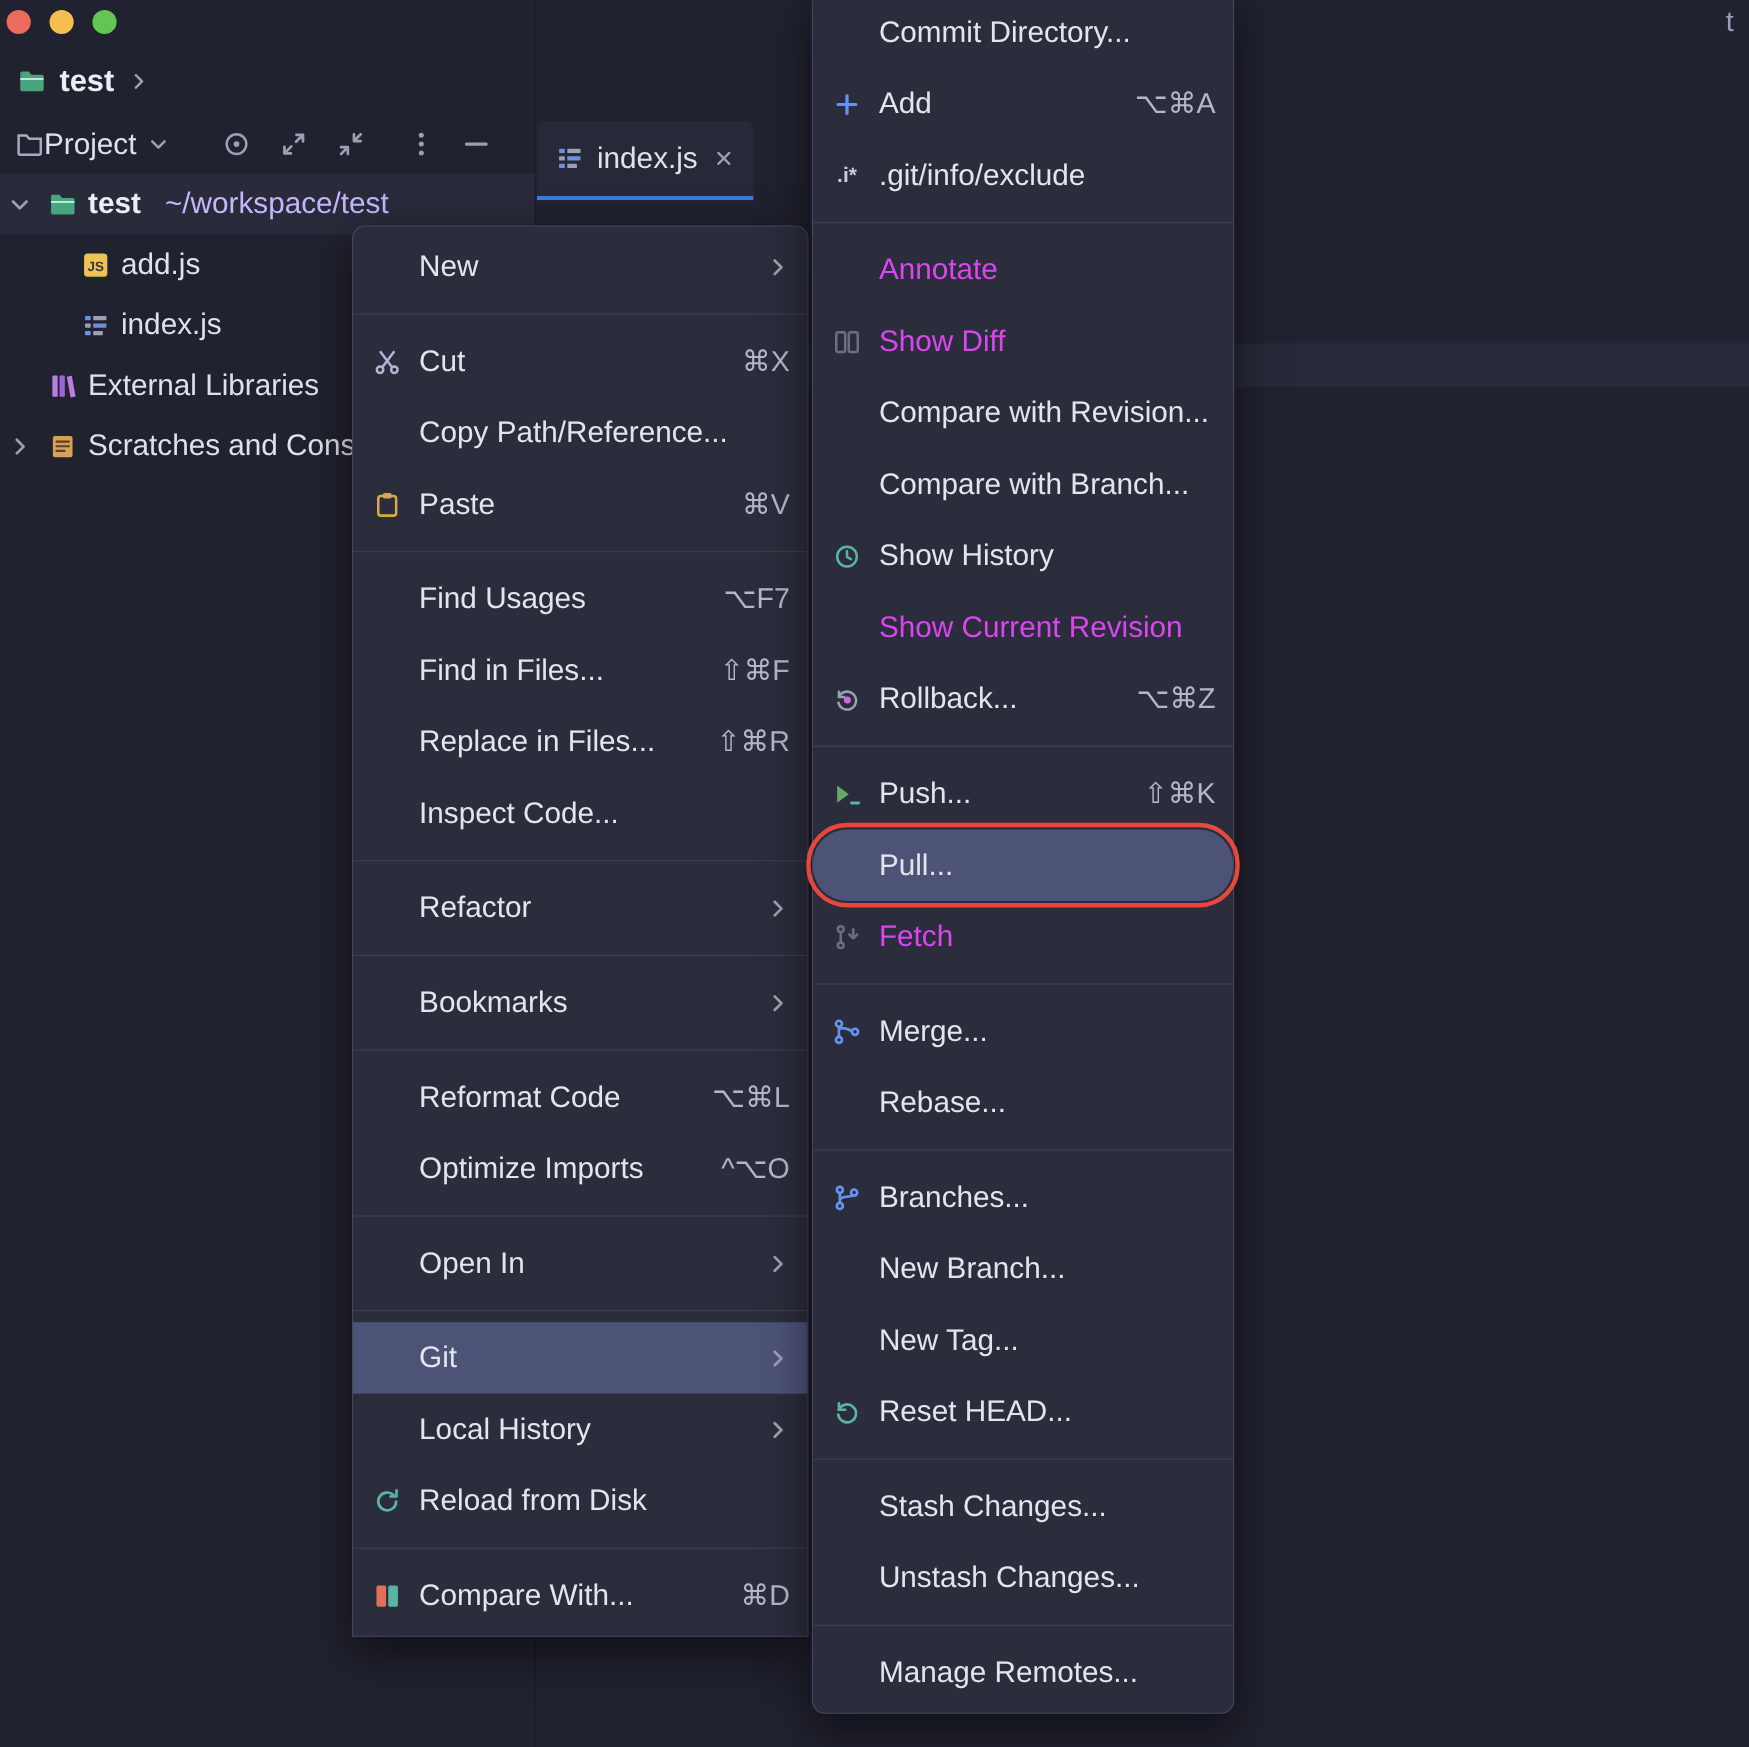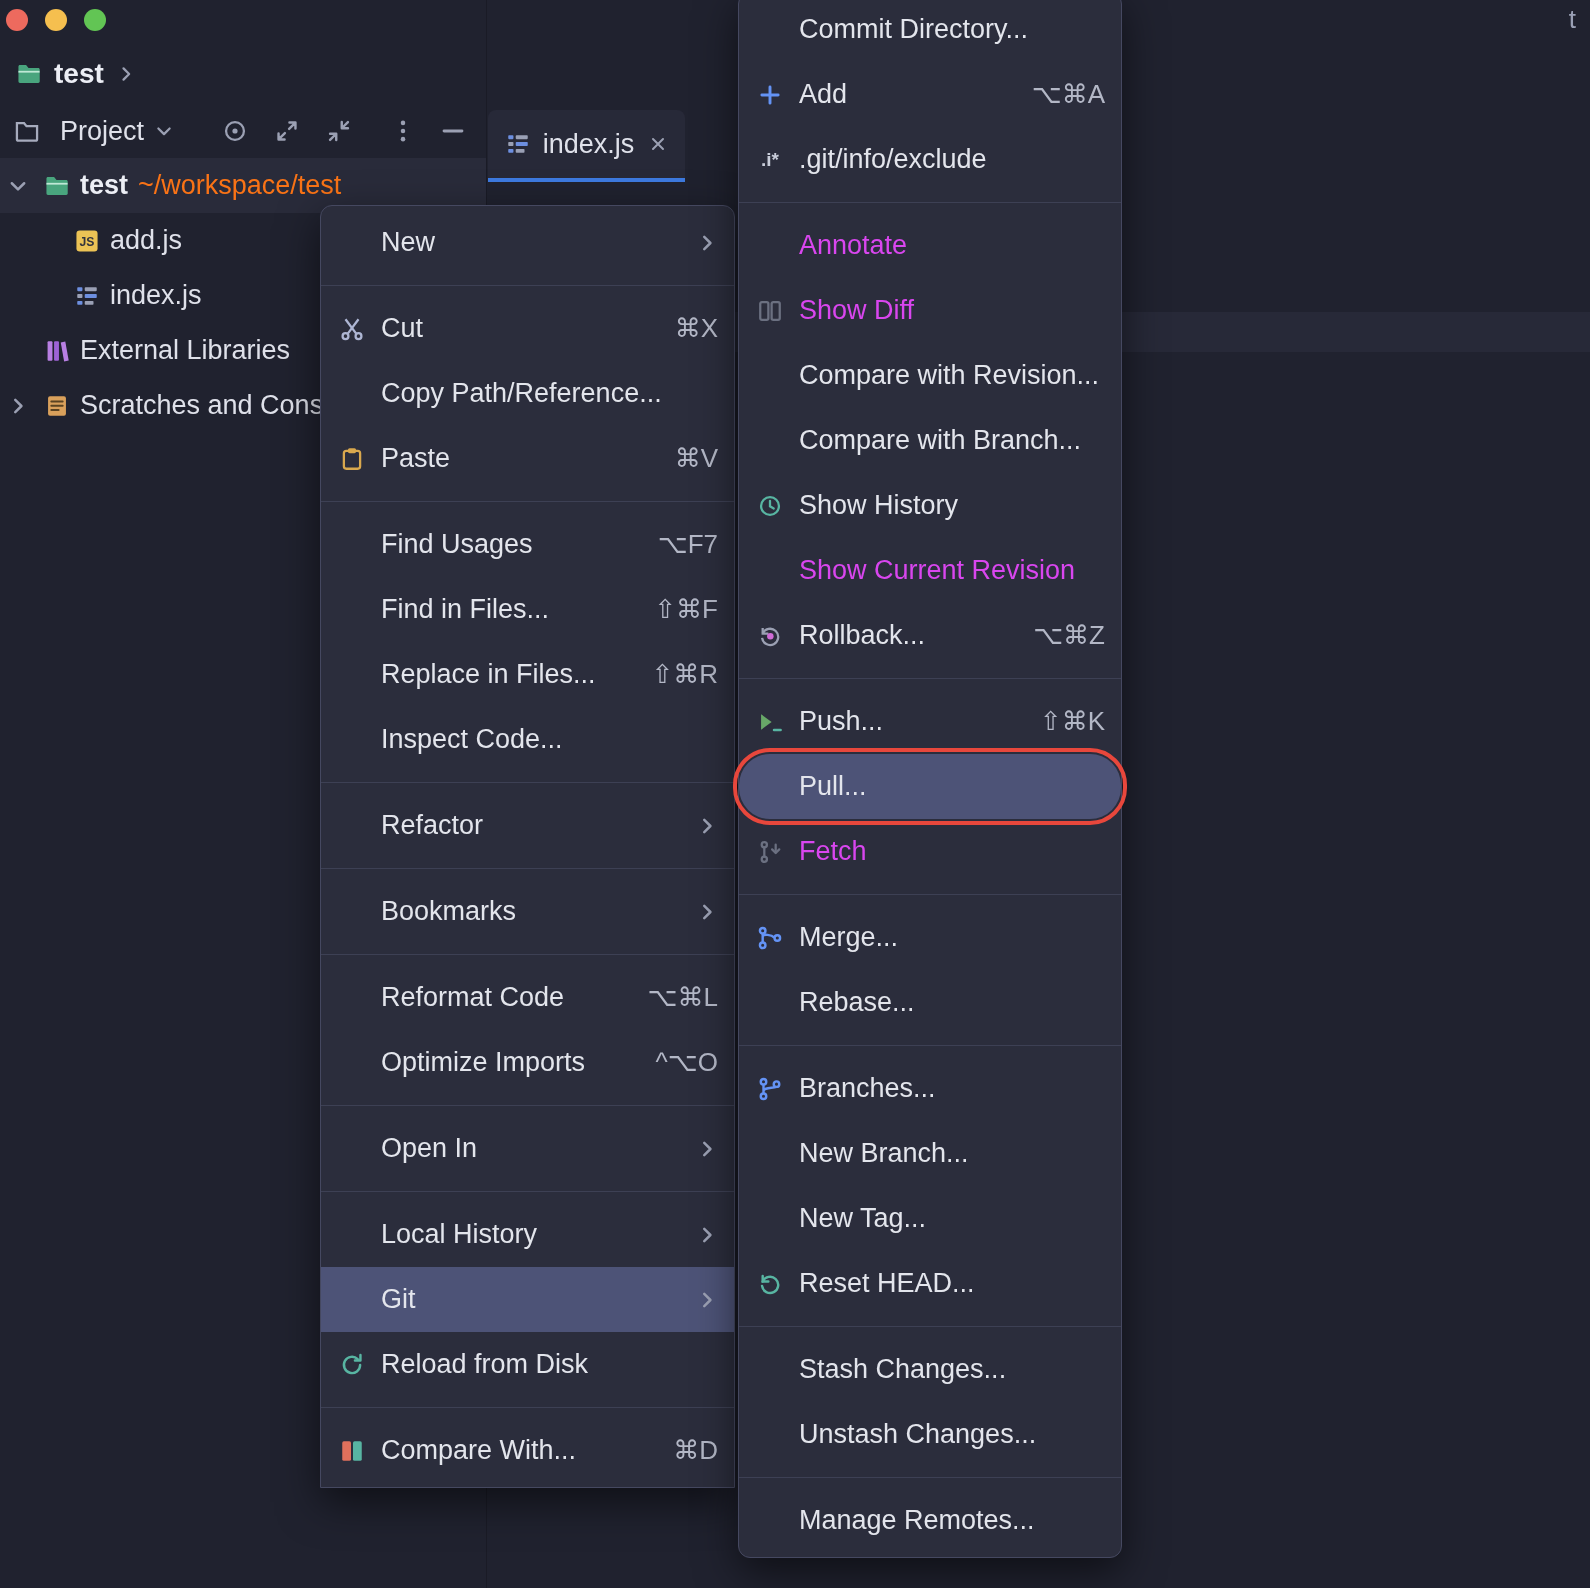--- a/index.html
+++ b/index.html
@@ -13,21 +13,21 @@
   
   .traffic { position:absolute; top:9px; left:6px; display:flex; gap:17px; z-index:3; }
   .tl { width:22px; height:22px; border-radius:50%; display:inline-block; }
   .tl.red{background:#ed6a5e}.tl.yellow{background:#f5bf4f}.tl.green{background:#62c554}
   .stray { position:absolute; top:4px; right:14px; font-size:26px; color:#9aa0b5; z-index:1; }
 
   .breadcrumb { position:absolute; top:58px; left:16px; display:flex; align-items:center; gap:12px; font-size:28px; z-index:2; }
   .bname { font-weight:700; color:#eceef5; }
 
   .panel-header { position:absolute; top:108px; left:14px; width:470px; height:46px; display:flex; align-items:center; font-size:27px; z-index:2; }
-  .panel-header .title { margin-left:20px; }
+  .panel-header .title { margin-left:0; }
   .ph-btn { width:34px; height:40px; display:flex; align-items:center; justify-content:center; }
   .i26 { display:inline-flex; }
   .i26 svg { width:26px; height:26px; display:block; }
   .i20 svg { width:20px; height:20px; display:block; }
 
   .divider { position:absolute; left:486px; top:0; width:1px; height:100%; background:#1a1b26; z-index:1; }
 
   
   .tab { position:absolute; left:488px; top:110px; width:197px; height:72px;
     background:#272938; border-bottom:4px solid #3d7ae0; border-radius:8px 8px 0 0;
@@ -38,21 +38,21 @@
 
   
   #project-tree { position:absolute; left:0; top:158px; width:486px; z-index:2; }
   .trow { height:55px; display:flex; align-items:center; gap:10px; font-size:27px; white-space:nowrap; }
   .trow.selected { background:#292b3a; }
   .tchev { width:28px; display:flex; justify-content:center; flex:0 0 28px; }
   .tchev svg { width:22px; height:22px; }
   .ticon { width:28px; display:flex; justify-content:flex-end; flex:0 0 28px; }
   .ticon svg { width:26px; height:26px; }
   .tlabel.bold { font-weight:700; color:#eceef5; }
-  .tpath { color:#f97316; margin-left:0; }
+  .tpath { color:#c4b5fd; margin-left:12px; }
 
   
   .menu { position:absolute; background:#2b2d3c; border:1px solid #454860; border-radius:12px;
     box-shadow:0 14px 42px rgba(0,0,0,.55); padding:4px 0; }
   #context-menu { left:320px; top:205px; width:415px; z-index:10; border-bottom-left-radius:0; border-bottom-right-radius:0; }
   #git-submenu  { left:738px; top:-8px;  width:384px; z-index:11; }
   .mitem { height:65px; display:flex; align-items:center; padding:0 16px; font-size:27px; white-space:nowrap; }
   .mitem.selected { background:#4d5377; }
   .mitem.disabled .mlabel { color:#d946ef; }
   .mitem.annotated { outline:4px solid #e8473c; outline-offset:2px;border-radius:31px; }
@@ -324,32 +324,32 @@
     <div class="mitem">
       <span class="micon"></span>
       <span class="mlabel">Open In</span>
       <span class="marrow">
         <svg viewBox="0 0 16 16" fill="none" stroke="#9ba0b3" stroke-width="1.8" stroke-linecap="round" stroke-linejoin="round">
           <path d="M6 3.5 10.5 8 6 12.5"></path>
         </svg>
       </span>
     </div>
     <div class="msep"></div>
+    <div class="mitem selected">
+      <span class="micon"></span>
+      <span class="mlabel">Git</span>
+      <span class="marrow">
+        <svg viewBox="0 0 16 16" fill="none" stroke="#9ba0b3" stroke-width="1.8" stroke-linecap="round" stroke-linejoin="round">
+          <path d="M6 3.5 10.5 8 6 12.5"></path>
+        </svg>
+      </span>
+    </div>
     <div class="mitem">
       <span class="micon"></span>
       <span class="mlabel">Local History</span>
-      <span class="marrow">
-        <svg viewBox="0 0 16 16" fill="none" stroke="#9ba0b3" stroke-width="1.8" stroke-linecap="round" stroke-linejoin="round">
-          <path d="M6 3.5 10.5 8 6 12.5"></path>
-        </svg>
-      </span>
-    </div>
-    <div class="mitem selected">
-      <span class="micon"></span>
-      <span class="mlabel">Git</span>
       <span class="marrow">
         <svg viewBox="0 0 16 16" fill="none" stroke="#9ba0b3" stroke-width="1.8" stroke-linecap="round" stroke-linejoin="round">
           <path d="M6 3.5 10.5 8 6 12.5"></path>
         </svg>
       </span>
     </div>
     <div class="mitem">
       <span class="micon">
         <svg viewBox="0 0 16 16" fill="none" stroke="#58b5a2" stroke-width="1.5" stroke-linecap="round" stroke-linejoin="round">
           <path d="M13 8a5 5 0 1 1-1.5-3.6"></path>

